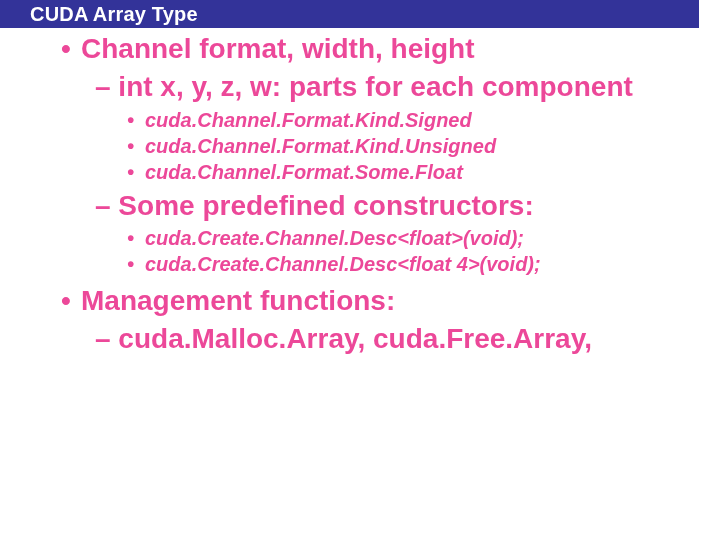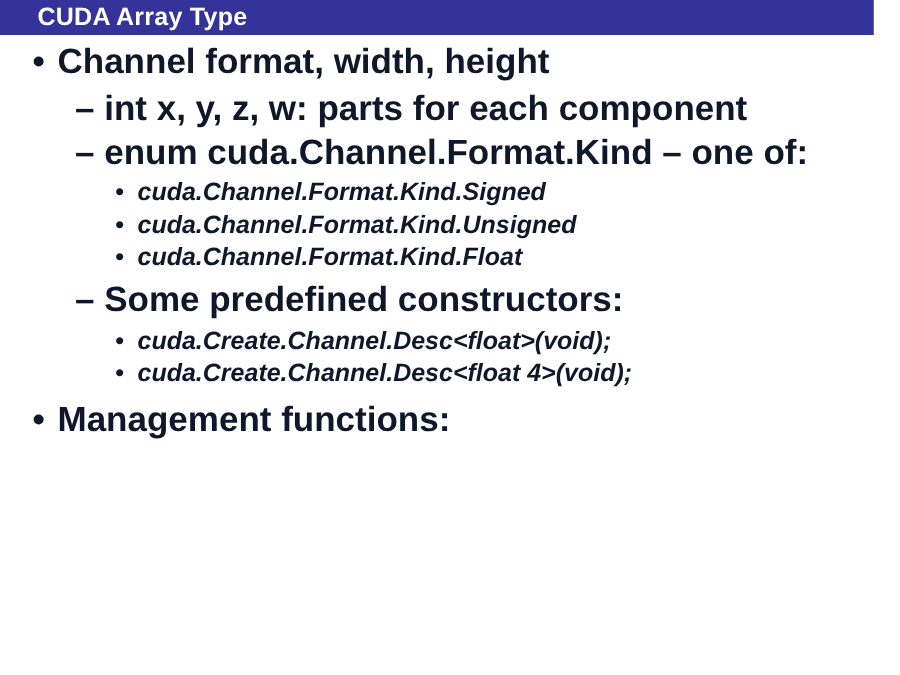--- a/index.html
+++ b/index.html
@@ -21,22 +21,23 @@
     background: #333399;
     color: #fff;
     font-family: "Trebuchet MS", Verdana, Arial, sans-serif;
     font-weight: bold;
     font-size: 20px;
     padding: 3px 0 2px 30px;
     letter-spacing: 0.2px;
   }
   .body {
     padding: 2px 20px 0 20px;
-    color: #0f172a;
+    color: #ec4899;
     font-weight: bold;
+    margin-left: 35px;
   }
   .lvl1 {
     font-size: 28px;
     line-height: 1.18;
     margin: 2px 0 2px 6px;
   }
   .lvl1 .bul {
     display: inline-block;
     width: 20px;
   }
@@ -70,34 +71,31 @@
     <div class="lvl1">
       <span class="bul">•</span><span>Channel format, width, height</span>
     </div>
 
 
     <div class="gap1"></div>
 
     <div class="lvl2">
       – <span>int x, y, z, w: parts for each component</span>
     </div>
-    <div class="lvl2">
-      – <span>enum cuda.Channel.Format.Kind – one of:</span>
-    </div>
 
     <div class="gap1"></div>
 
     <div class="lvl3">
       <span class="bul">•</span><span>cuda.Channel.Format.Kind.Signed</span>
     </div>
     <div class="lvl3">
       <span class="bul">•</span><span>cuda.Channel.Format.Kind.Unsigned</span>
     </div>
     <div class="lvl3">
-      <span class="bul">•</span><span>cuda.Channel.Format.Kind.Float</span>
+      <span class="bul">•</span><span>cuda.Channel.Format.Some.Float</span>
     </div>
 
     <div class="gap1"></div>
 
     <div class="lvl2">
       – <span>Some predefined constructors:</span>
     </div>
 
     <div class="gap1"></div>
 
@@ -109,15 +107,18 @@
     </div>
 
     <div class="gap2"></div>
 
     <div class="lvl1">
       <span class="bul">•</span><span>Management functions:</span>
     </div>
 
     <div class="gap1"></div>
 
+    <div class="lvl2">
+      – <span>cuda.Malloc.Array, cuda.Free.Array,</span>
+    </div>
 
   </div>
 </div>
 
 </body></html>

